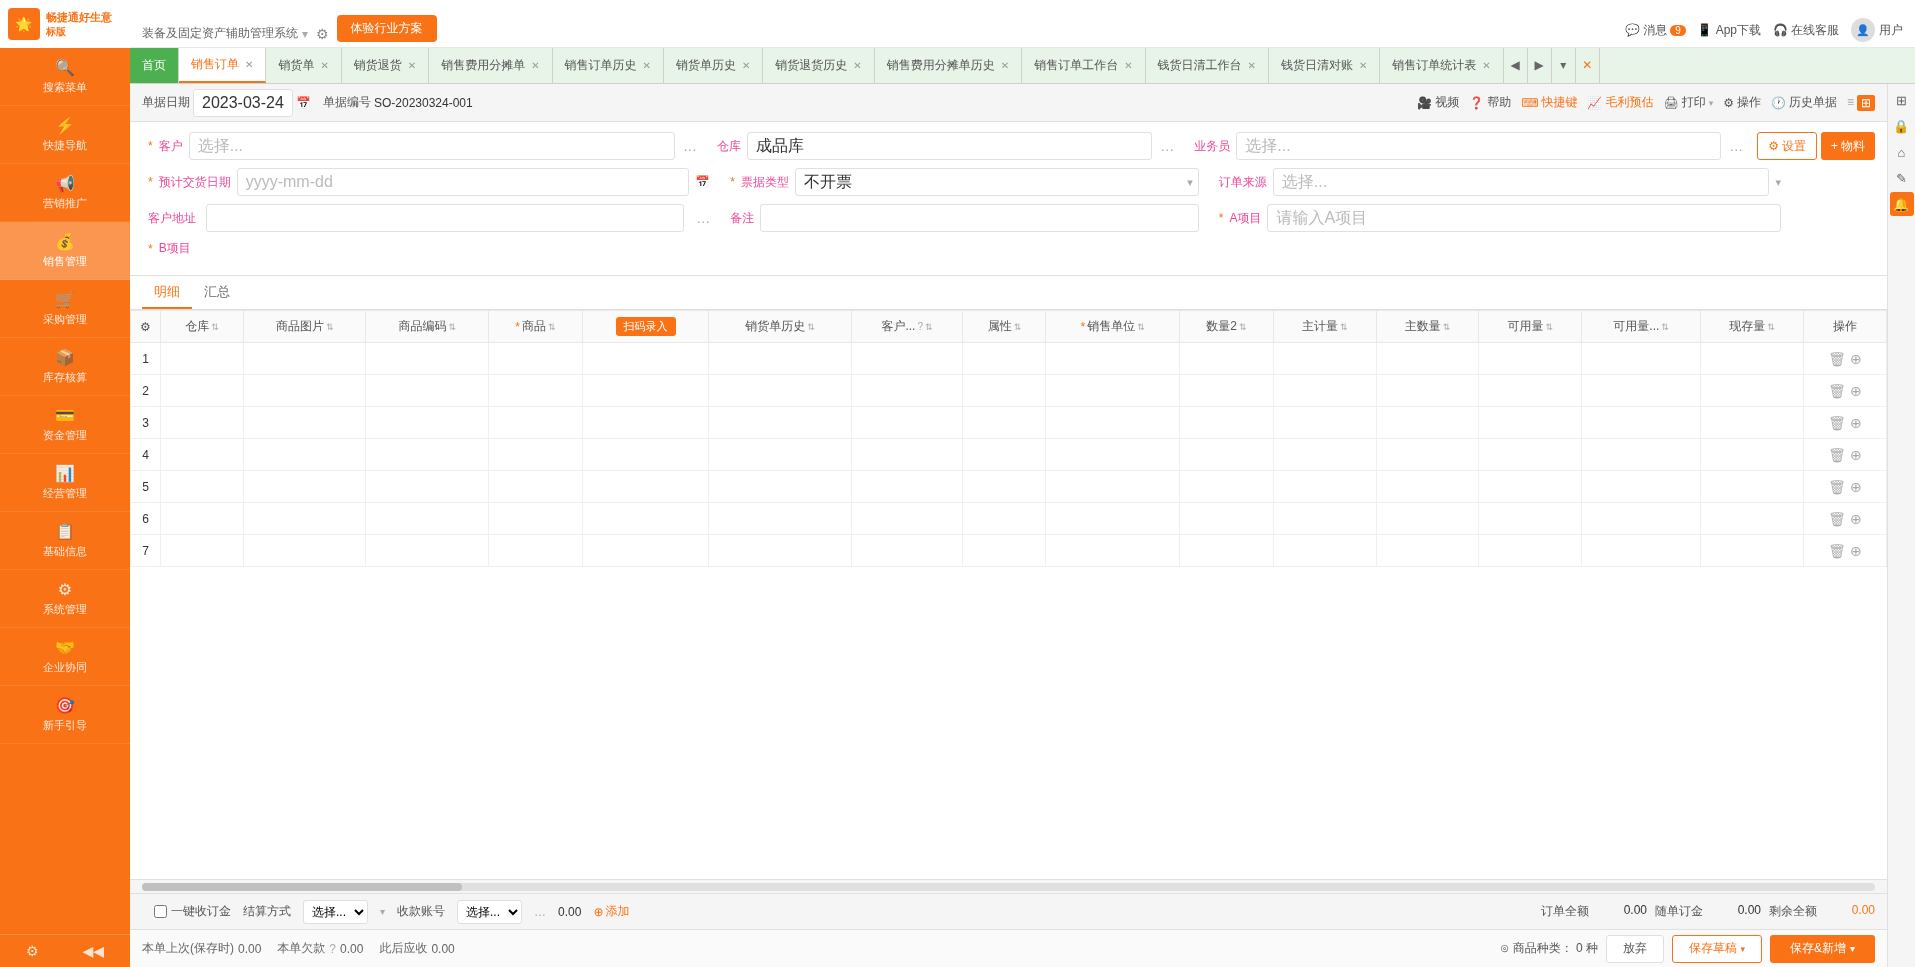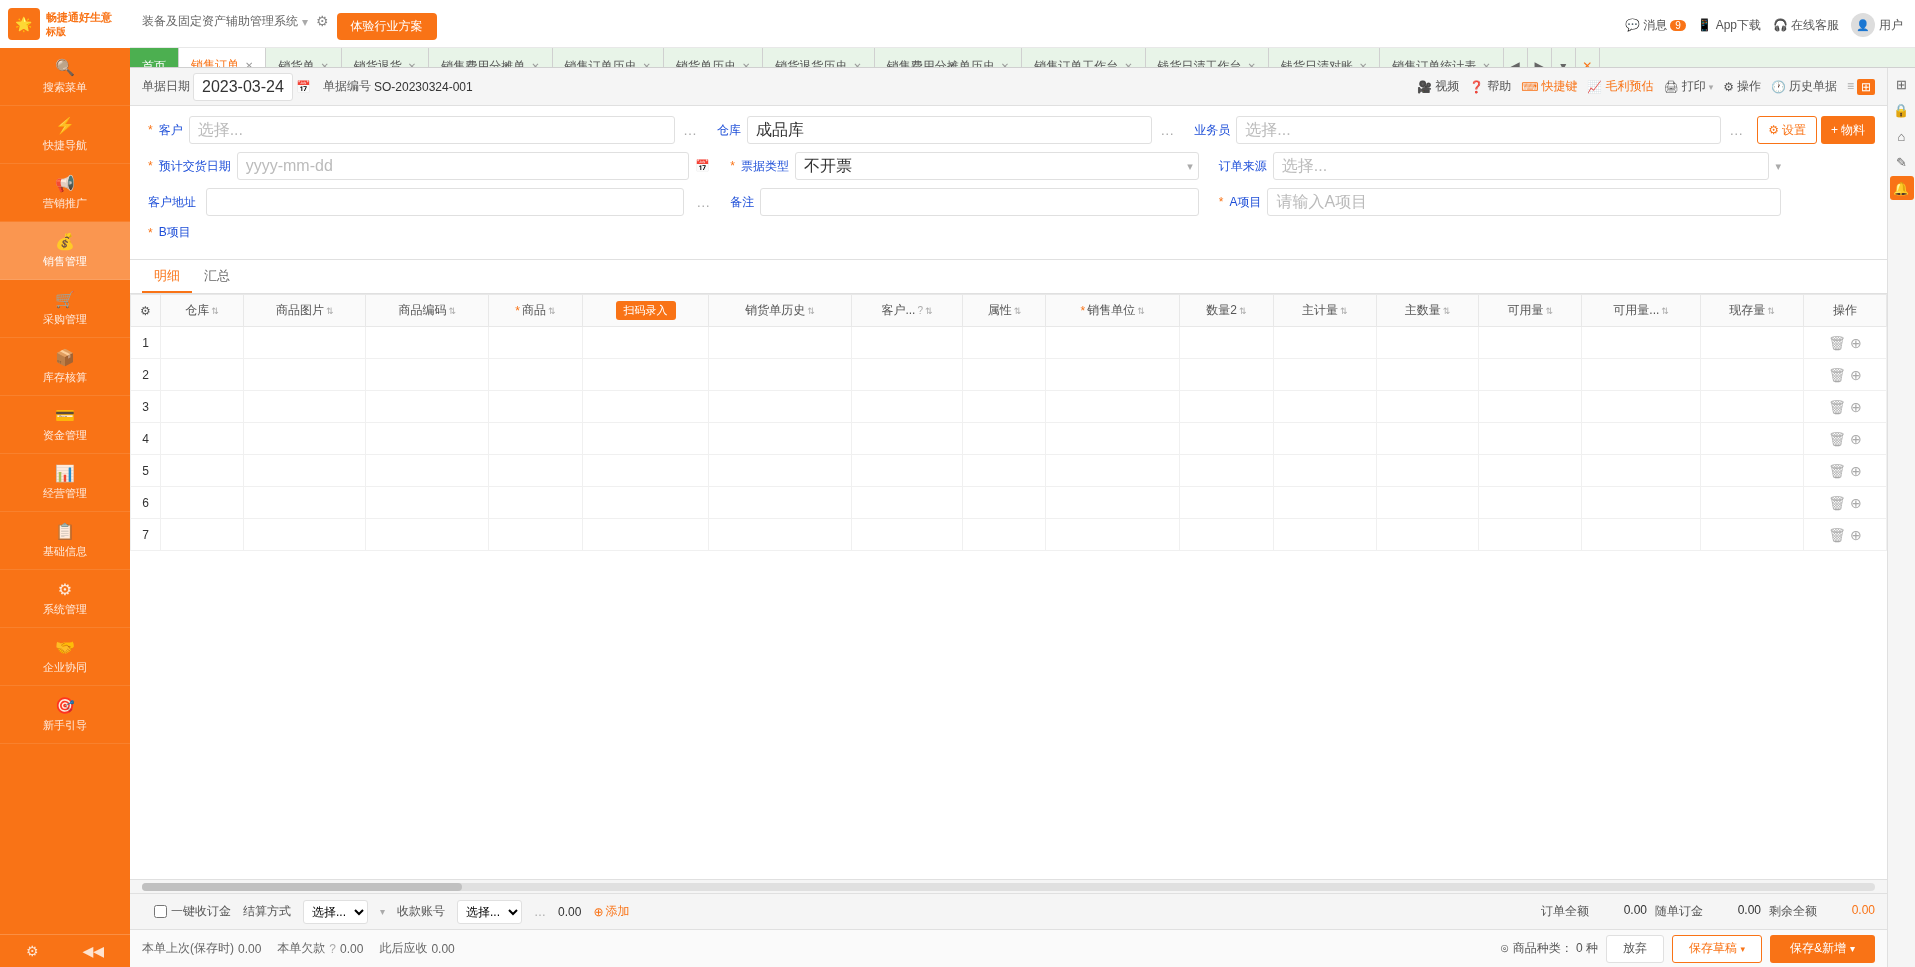--- a/index.html
+++ b/index.html
@@ -17,31 +17,31 @@
     .sidebar-item { display: flex; flex-direction: column; align-items: center; padding: 10px 4px; cursor: pointer; color: rgba(255,255,255,0.85); font-size: 11px; gap: 3px; border-bottom: 1px solid rgba(255,255,255,0.1); }
     .sidebar-item.active { background: rgba(255,255,255,0.25); color: white; }
     .sidebar-icon { font-size: 16px; }
     .sidebar-bottom { width: 100%; padding: 8px 4px; display: flex; justify-content: space-around; align-items: center; border-top: 1px solid rgba(255,255,255,0.2); }
     .sidebar-bottom-icon { color: rgba(255,255,255,0.8); cursor: pointer; font-size: 14px; }
 
     
     .main { flex: 1; display: flex; flex-direction: column; overflow: hidden; }
 
     
-    .topbar { height: 48px; background: #fff; display: flex; align-items: flex-start; padding: 13px 12px; gap: 8px; border-bottom: 1px solid #e8e8e8; flex-shrink: 0; }
+    .topbar { height: 48px; background: #fff; display: flex; align-items: flex-end; padding: 5px 12px; gap: 8px; border-bottom: 1px solid #e8e8e8; flex-shrink: 0; }
     .topbar-system { display: flex; align-items: center; gap: 4px; font-size: 12px; color: #666; }
     .topbar-btn-orange { background: #f97316; color: white; border: none; padding: 5px 14px; border-radius: 4px; cursor: pointer; font-size: 12px; }
     .topbar-icons { display: flex; align-items: center; gap: 12px; margin-left: auto; }
     .topbar-icon-item { display: flex; align-items: center; gap: 3px; font-size: 12px; color: #555; cursor: pointer; }
     .badge { background: #f97316; color: white; border-radius: 10px; padding: 0 5px; font-size: 10px; }
     .topbar-user { display: flex; align-items: center; gap: 4px; color: #555; cursor: pointer; font-size: 12px; }
     .avatar { width: 24px; height: 24px; border-radius: 50%; background: #ddd; display: flex; align-items: center; justify-content: center; font-size: 11px; }
 
     
-    .tabbar { height: 20px; background: #e8f4e8; display: flex; align-items: flex-start; overflow-x: auto; flex-shrink: 0; border-bottom: 1px solid #d0d0d0; }
+    .tabbar { height: 36px; background: #e8f4e8; display: flex; align-items: flex-end; overflow-x: auto; flex-shrink: 0; border-bottom: 1px solid #d0d0d0; }
     .tabbar::-webkit-scrollbar { display: none; }
     .tab-item { height: 36px; padding: 0 12px; display: flex; align-items: center; gap: 4px; font-size: 12px; color: #555; cursor: pointer; white-space: nowrap; border-right: 1px solid #d0d0d0; flex-shrink: 0; }
     .tab-item.active { background: #fff; color: #f97316; border-bottom: 2px solid #f97316; }
     .tab-item.first { background: #4caf50; color: white; }
     .tab-close { font-size: 10px; color: #999; margin-left: 2px; }
     .tab-nav-btn { width: 24px; height: 36px; display: flex; align-items: center; justify-content: center; cursor: pointer; color: #666; flex-shrink: 0; border-right: 1px solid #d0d0d0; }
 
     
     .content { flex: 1; background: #fff; overflow: hidden; display: flex; flex-direction: column; }
 
@@ -112,21 +112,21 @@
     .right-nav { width: 28px; background: #f5f5f5; border-left: 1px solid #e0e0e0; display: flex; flex-direction: column; align-items: center; padding: 4px 0; gap: 2px; flex-shrink: 0; }
     .right-nav-icon { width: 24px; height: 24px; display: flex; align-items: center; justify-content: center; cursor: pointer; color: #666; font-size: 13px; border-radius: 3px; }
     .right-nav-icon.active { background: #f97316; color: white; }
 
     .gear-col { width: 30px; text-align: center; }
     .top-settings { margin-left: auto; display: flex; gap: 4px; }
     .settings-btn { display: flex; align-items: center; gap: 3px; height: 28px; padding: 0 10px; border: 1px solid #f97316; border-radius: 3px; color: #f97316; cursor: pointer; font-size: 12px; background: white; }
     .add-material-btn { display: flex; align-items: center; gap: 3px; height: 28px; padding: 0 10px; border: none; border-radius: 3px; color: white; cursor: pointer; font-size: 12px; background: #f97316; }
 
     .form-col { flex: 1; display: flex; align-items: center; gap: 6px; padding: 0 6px; }
-    .form-col-label { white-space: nowrap; color: #1d4ed8; font-size: 12px; }
+    .form-col-label { white-space: nowrap; color: #ec4899; font-size: 12px; }
     .required-star { color: #f97316; }
   </style>
 </head>
 <body>
 
 <div class="app-container">
 
   <div class="sidebar">
     <div class="sidebar-logo">
       <div class="sidebar-logo-icon">

